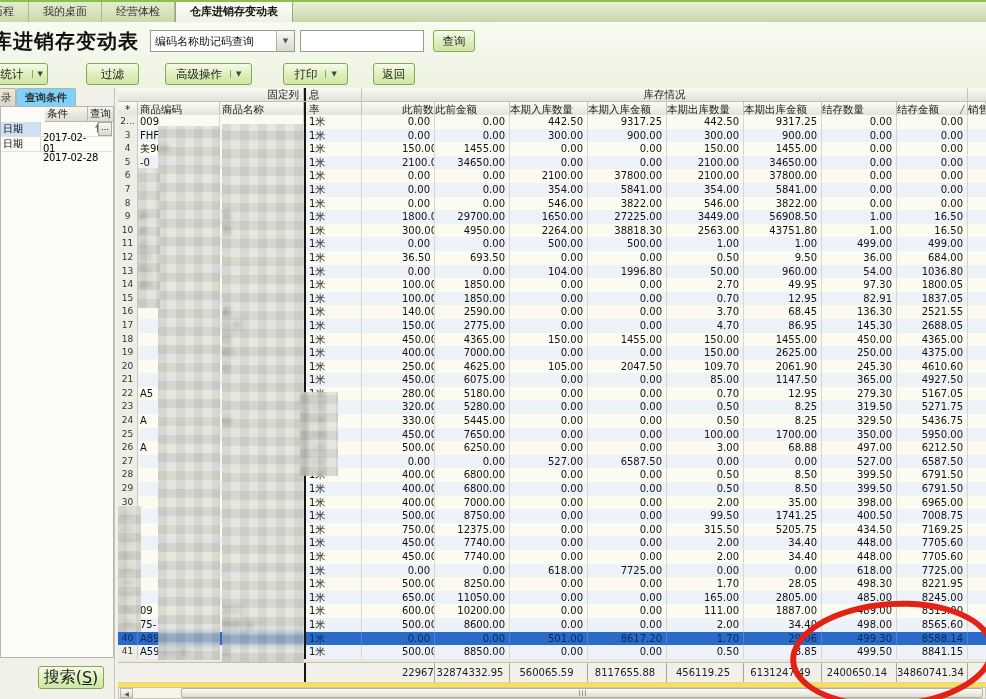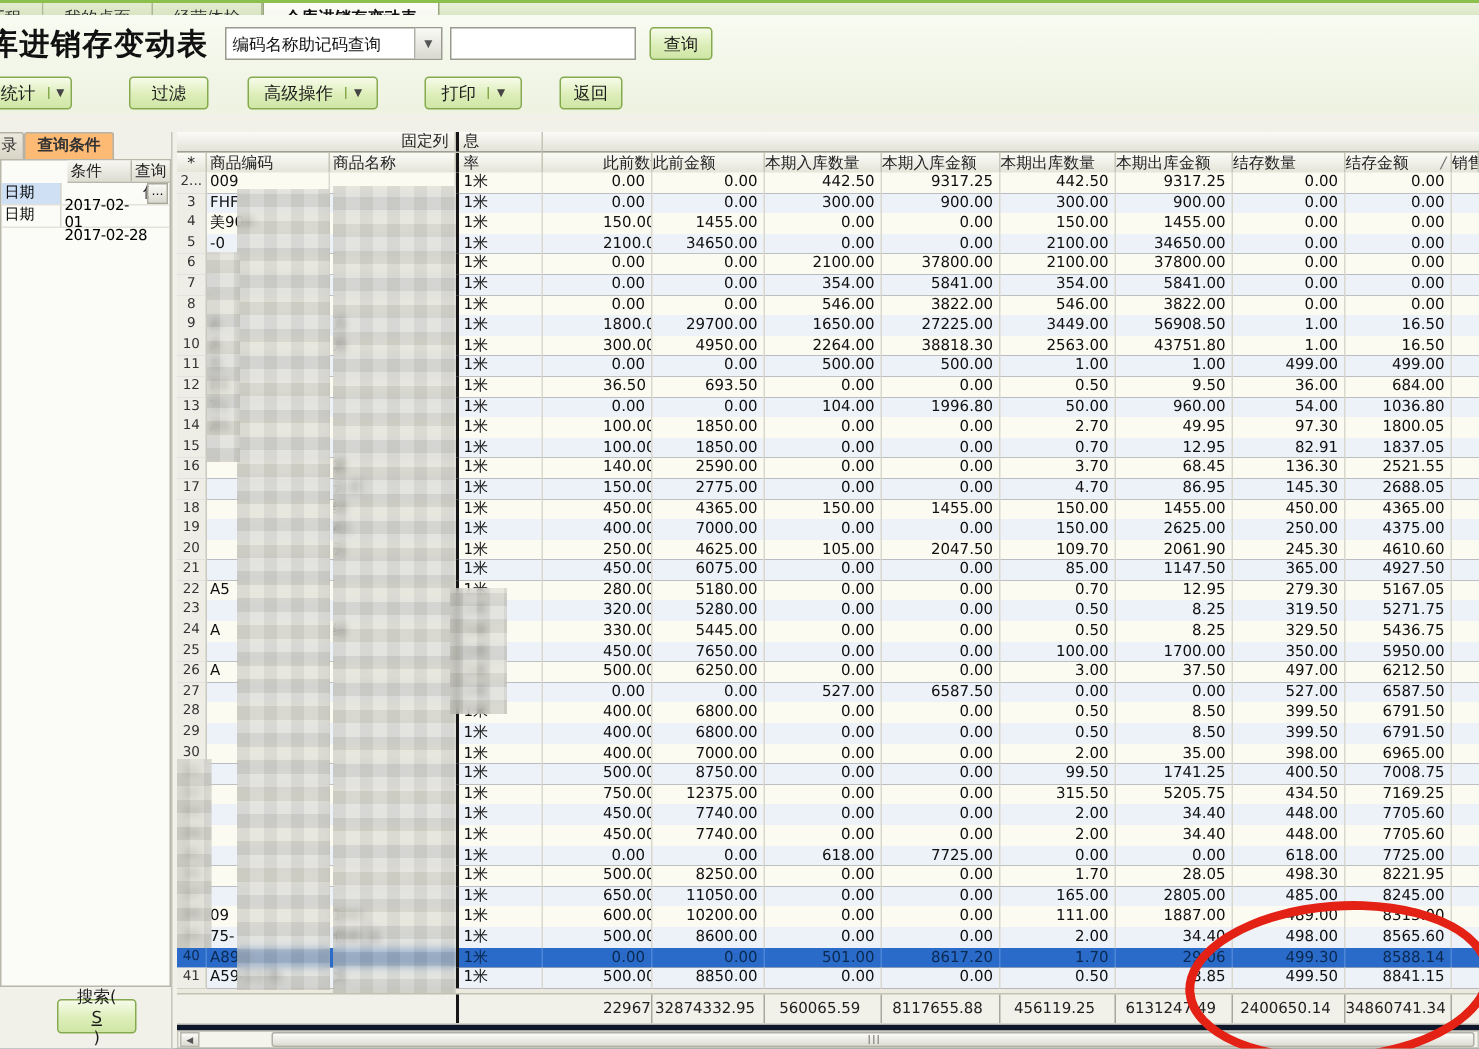--- a/index.html
+++ b/index.html
@@ -11,21 +11,21 @@
     background:linear-gradient(#ecf4dc,#c7d5ab);border-bottom:1px solid #a3af87;
     display:flex;align-items:flex-end;}
   .tabbar::before{content:"";position:absolute;left:0;top:0;width:100%;height:2px;background:#8cc04c;}
   .wtab{height:20px;line-height:20px;padding:0 14px;font-size:11px;color:#333;
     border-right:1px solid #aab894;white-space:nowrap;background:linear-gradient(#e3eccf,#ccd9ae);}
   .wtab:first-child{margin-left:-22px;}
   .wtab.active{background:linear-gradient(#fdfdf9,#eef1e2);border:1px solid #9aa77e;border-bottom:none;
     height:21px;line-height:21px;font-weight:bold;color:#111;}
 
   
-  .topzone{position:absolute;left:0;top:10px;width:986px;height:66px;
+  .topzone{position:absolute;left:0;top:22px;width:986px;height:66px;
     background:linear-gradient(#f8fbf1,#edf2e1);}
   .page-title{position:absolute;left:-8px;top:6px;font-size:20px;font-weight:bold;color:#111;
     letter-spacing:1px;white-space:nowrap;}
   .combo{position:absolute;left:150px;top:8px;width:145px;height:22px;background:#fff;
     border:1px solid #9a9a90;box-sizing:border-box;font-size:11px;display:flex;align-items:center;}
   .combo .txt{flex:1;padding-left:4px;color:#111;white-space:nowrap;overflow:hidden;}
   .combo .cbtn{width:17px;height:100%;background:linear-gradient(#fafaf6,#d9d8cf);
     border-left:1px solid #b0b0a6;display:flex;align-items:center;justify-content:center;
     font-size:7px;color:#555;}
   .sinput{position:absolute;left:300px;top:8px;width:124px;height:22px;border:1px solid #9a9a90;
@@ -45,38 +45,38 @@
   #tb4{margin-left:25px;width:42px;}
 
   
   .sidebar{position:absolute;left:0;top:88px;width:115px;height:611px;background:#f1f0e9;
     border-right:1px solid #c6c5ba;box-sizing:border-box;}
   .stabs{position:absolute;left:0;top:0;height:18px;width:115px;display:flex;}
   .stab{height:17px;line-height:17px;font-size:10.5px;padding:0 8px;color:#333;
     background:linear-gradient(#ece9dd,#d9d6c8);border:1px solid #b4b2a4;border-bottom:none;
     border-radius:2px 2px 0 0;}
   .stab.rec{width:10px;padding:0 4px;margin-left:-4px;}
-  .stab.active{background:#fdba74;font-weight:bold;}
+  .stab.active{background:#7dd3fc;font-weight:bold;}
   .condbox{position:absolute;left:0;top:18px;width:114px;height:552px;background:#fbfbf8;
     border:1px solid #b9b7aa;box-sizing:border-box;}
   .chead{display:flex;height:14px;background:linear-gradient(#f7f7f2,#dddcd0);
     border-bottom:1px solid #b9b7aa;font-size:10.5px;color:#222;margin-left:44px;}
   .chead .c1{width:40px;border-right:1px solid #b9b7aa;padding-left:2px;}
   .chead .c2{flex:1;text-align:center;}
   .crow{display:flex;height:14px;font-size:10px;border-bottom:1px solid #e3e2d8;align-items:center;}
   .crow .f{width:40px;border-right:1px solid #d6d5ca;padding-left:2px;box-sizing:border-box;height:100%;line-height:14px;}
   .crow.selrow .f{background:#cfe0f5;}
   .crow .v{flex:1;padding-left:2px;letter-spacing:-0.3px;margin-top:27px;}
   .crow .more{width:12px;height:12px;font-size:8px;line-height:10px;text-align:center;
     background:linear-gradient(#fafaf6,#d9d8cf);border:1px solid #aaa89c;margin-right:1px;}
-  .searchbtn{position:absolute;left:38px;top:578px;width:53px;height:23px;font-size:11px;flex-direction:column;}
+  .searchbtn{position:absolute;left:38px;top:578px;width:66px;height:23px;font-size:16px;}
   .searchbtn u{text-decoration:underline;}
 
   
-  .main{position:absolute;left:118px;top:88px;width:868px;height:611px;background:#0f172a;}
+  .main{position:absolute;left:118px;top:88px;width:868px;height:611px;background:#fde047;}
   .grow{display:flex;width:868px;}
   .c{box-sizing:border-box;border-right:1px solid #d9d8cd;overflow:hidden;white-space:nowrap;
     font-size:10px;color:#111;height:100%;}
   .w0{width:20px;text-align:center;}
   .w1{width:82px;padding-left:2px;}
   .w2{width:84px;padding-left:2px;}
   .w3{width:58px;padding-left:3px;border-left:2px solid #161616;}
   .w4{width:73px;padding-left:40px;}.w5{width:75px;}.w6{width:78px;}.w7{width:79px;}
   .w8{width:77px;}.w9{width:78px;}.w10{width:75px;}.w11{width:71px;}
   .w12{width:18px;border-right:none;}
@@ -179,20 +179,21 @@
         <span>搜索(</span>
         <u>S</u>
         <span>)</span>
       </button>
   </div>
 
   <div class="main">
     <div class="grow ghead ghead1">
       <div class="c g1">固定列</div>
       <div class="c g2">息</div>
+      <div class="c g3">库存情况</div>
       <div class="c g4"></div>
     </div>
     <div class="grow ghead ghead2" id="colheads">
         <div class="c w0">*</div>
         <div class="c w1">商品编码</div>
         <div class="c w2">商品名称</div>
         <div class="c w3">率</div>
         <div class="c w4">此前数量</div>
         <div class="c w5">此前金额</div>
         <div class="c w6">本期入库数量</div>
@@ -567,21 +568,21 @@
         <div class="grow trow">
           <div class="c w0">26</div>
           <div class="c w1">A</div>
           <div class="c w2"></div>
           <div class="c w3">1米</div>
           <div class="c nv w4">500.00</div>
           <div class="c nv w5">6250.00</div>
           <div class="c nv w6">0.00</div>
           <div class="c nv w7">0.00</div>
           <div class="c nv w8">3.00</div>
-          <div class="c nv w9">37.50</div>
+          <div class="c nv w9">68.88</div>
           <div class="c nv w10">497.00</div>
           <div class="c nv w11">6212.50</div>
           <div class="c w12"></div>
         </div>
         <div class="grow trow alt">
           <div class="c w0">27</div>
           <div class="c w1"></div>
           <div class="c w2"></div>
           <div class="c w3">1米</div>
           <div class="c nv w4">0.00</div>

